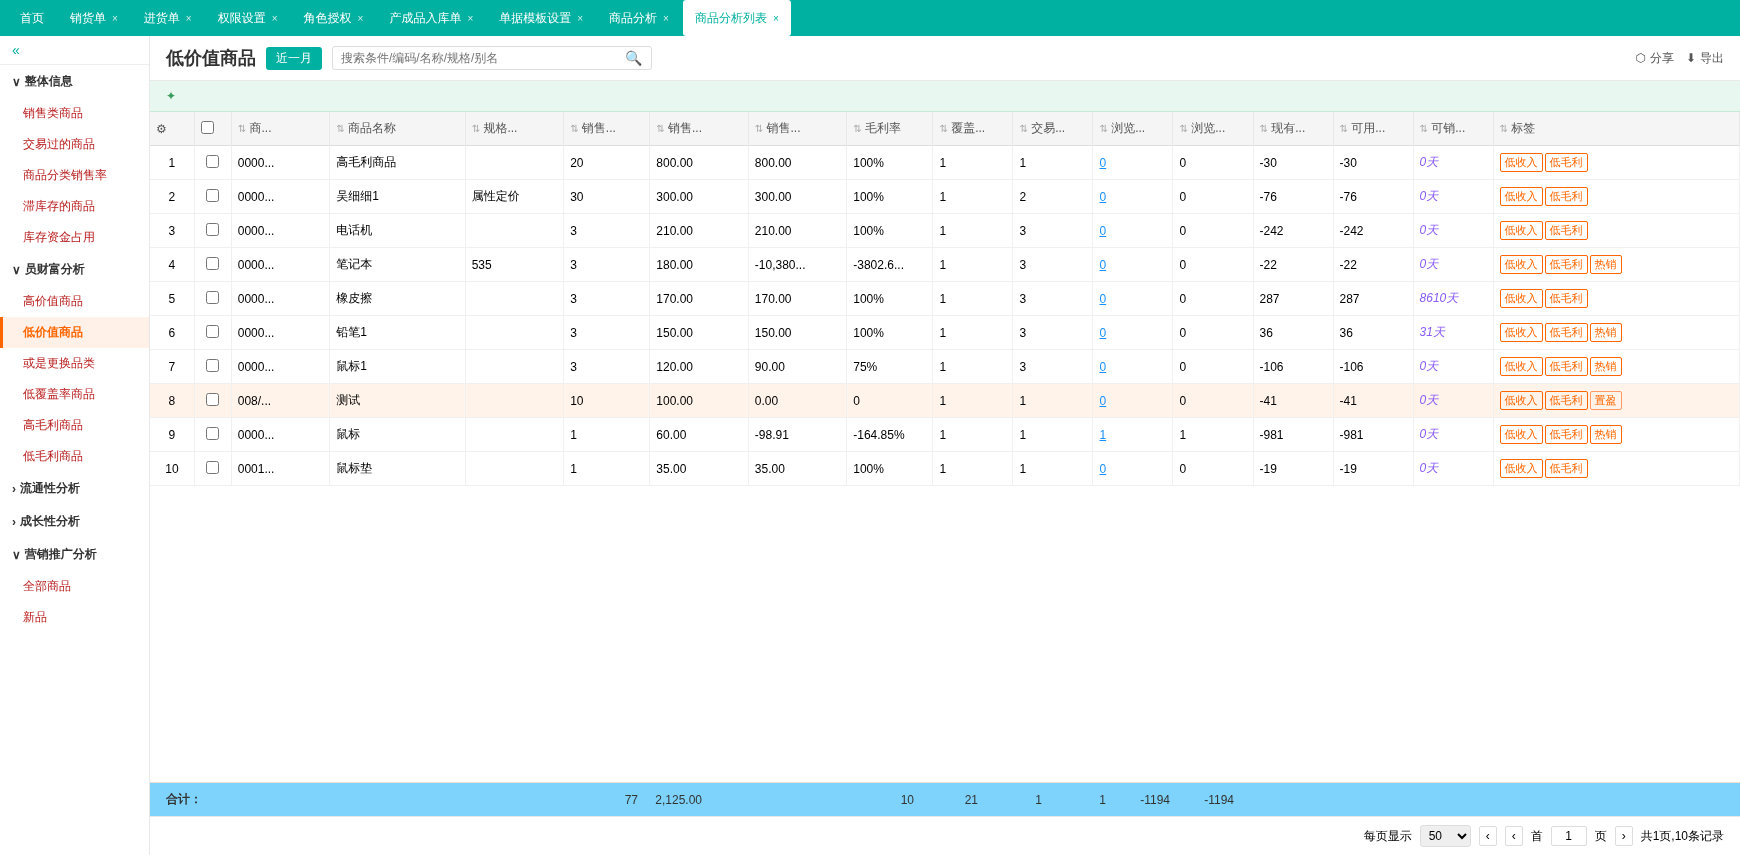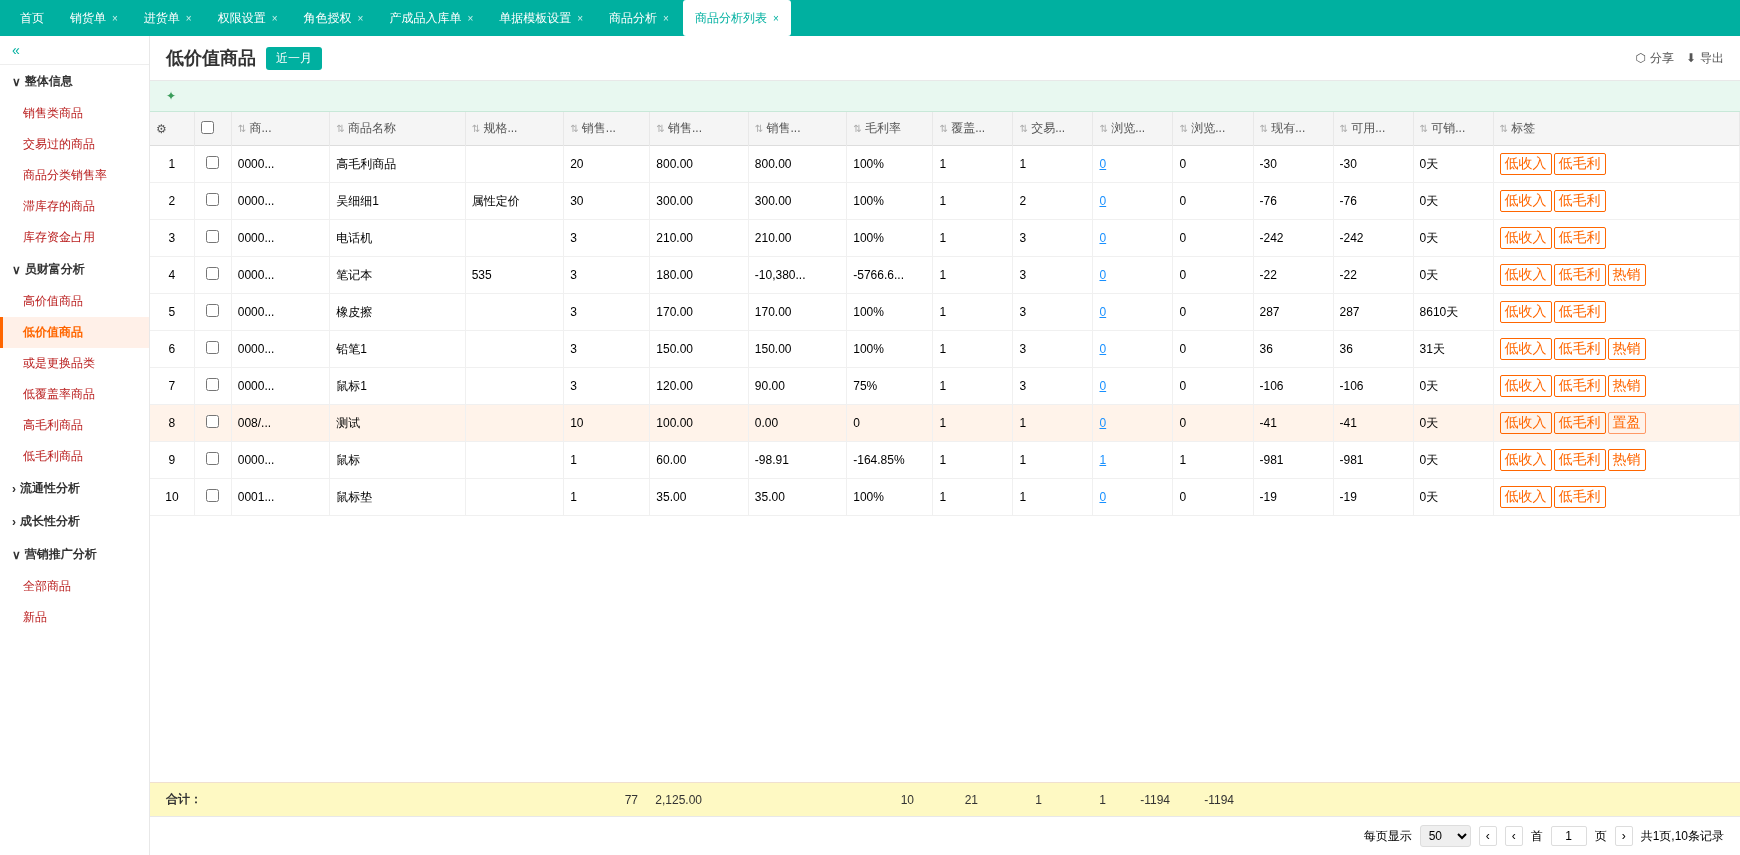--- a/index.html
+++ b/index.html
@@ -175,32 +175,32 @@
       overflow: hidden;
       text-overflow: ellipsis;
       white-space: nowrap;
     }
     tbody tr.highlighted { background: #fff3ea; }
     
     .tag {
       display: inline-block;
       padding: 1px 4px;
       border-radius: 2px;
-      font-size: 14px;
+      font-size: 11px;
       margin-right: 2px;
     }
     .tag-orange { color: #ff6600; border: 1px solid #ff6600; }
     .tag-warn { color: #ff6600; border: 1px solid #ff9966; background: #fff3ea; }
     
-    .text-orange { color: #000000; }
+    .text-orange { color: #8b5cf6; font-style: italic; }
     .text-link { color: #1890ff; text-decoration: underline; cursor: pointer; }
     
     
     .table-footer {
-      background: #fef9c3;
+      background: #7dd3fc;
       border-top: 1px solid #f0e0d0;
       padding: 8px 16px;
       display: flex;
       align-items: center;
       gap: 4px;
     }
     .footer-label {
       font-weight: bold;
       color: #333;
       margin-right: 16px;
@@ -383,20 +383,24 @@
     <div class="sidebar-item">
       <span>新品</span>
     </div>
   </div>
 
   <div class="content-area">
 
     <div class="page-header">
       <span class="page-title">低价值商品</span>
       <button class="filter-btn">近一月</button>
+      <div class="search-box">
+        <input type="text" placeholder="搜索条件/编码/名称/规格/别名" style="">
+        <span class="search-icon">🔍</span>
+      </div>
       <div class="header-actions">
         <div class="action-link">
           <span>⬡</span>
           <span>分享</span>
         </div>
         <div class="action-link">
           <span>⬇</span>
           <span>导出</span>
         </div>
       </div>
@@ -508,21 +512,21 @@
   </tr>
             <tr>
     <td style="text-align:center;">4</td>
     <td style="text-align:center;"><input type="checkbox" style=""></td>
     <td>0000...</td>
     <td>笔记本</td>
     <td>535</td>
     <td>3</td>
     <td>180.00</td>
     <td>-10,380...</td>
-    <td>-5766.6...</td>
+    <td>-3802.6...</td>
     <td>1</td>
     <td>3</td>
     <td><span class="text-link">0</span></td>
     <td>0</td>
     <td>-22</td>
     <td>-22</td>
     <td class="text-orange">0天</td>
     <td><span class="tag tag-orange">低收入</span><span class="tag tag-orange">低毛利</span><span class="tag tag-orange">热销</span></td>
   </tr>
             <tr>

